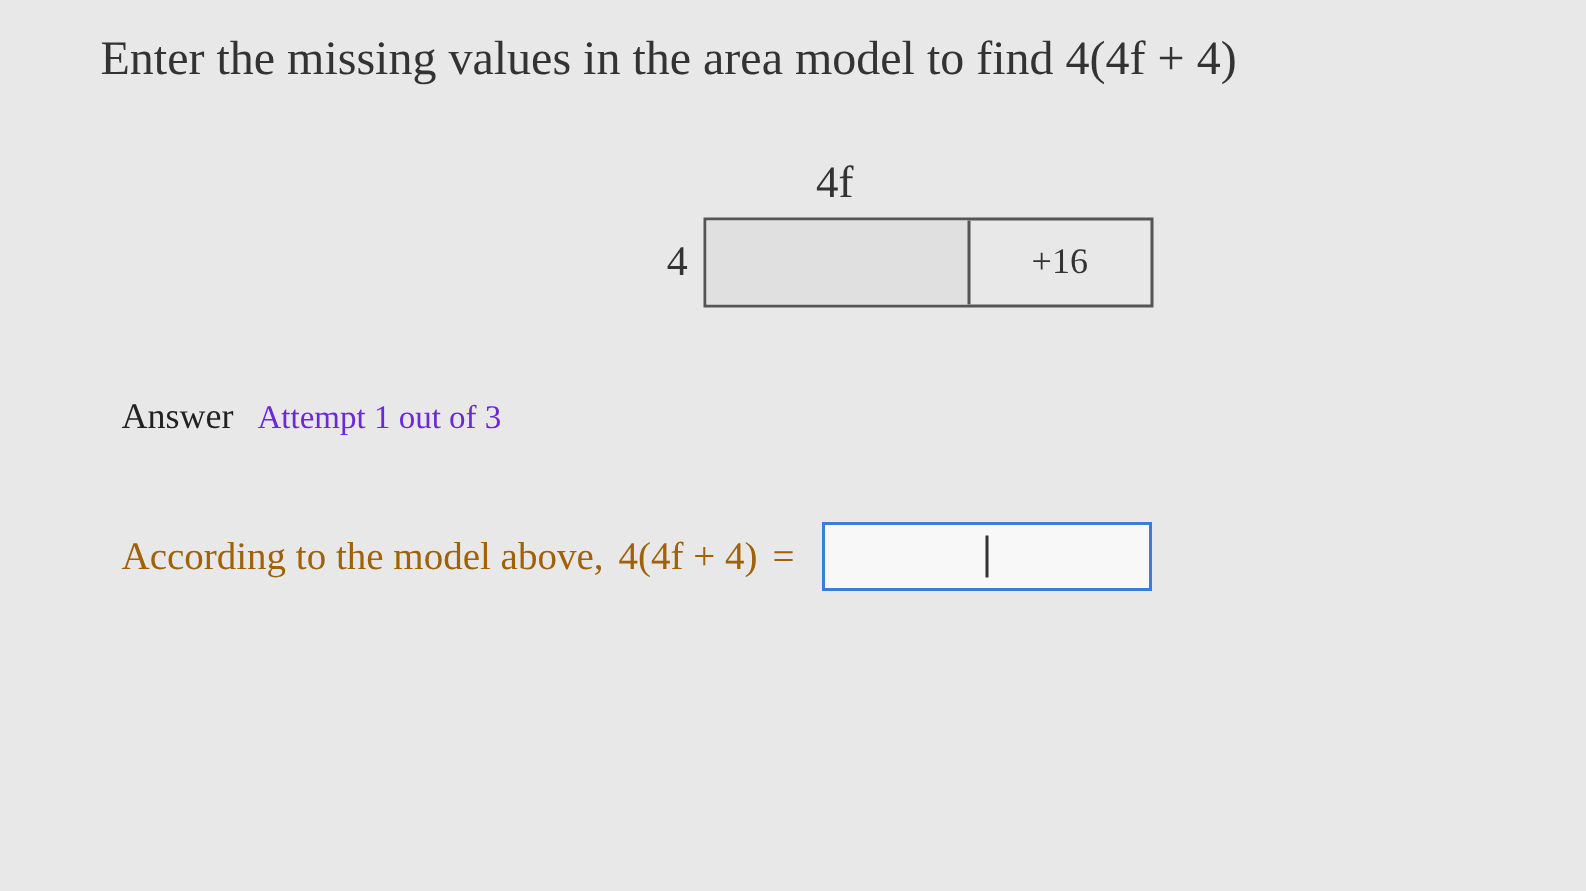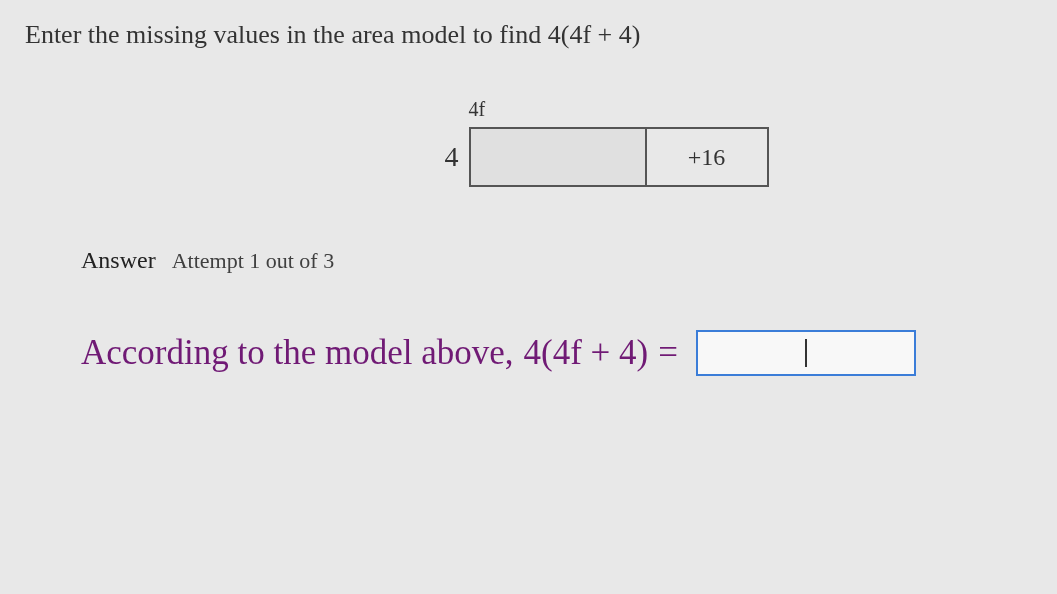--- a/index.html
+++ b/index.html
@@ -10,45 +10,46 @@
     body {
       width: 1057px;
       height: 594px;
       background: #e8e8e8;
       font-family: Georgia, 'Times New Roman', serif;
       color: #2a2a2a;
       padding: 20px 25px;
       position: relative;
     }
     .prompt {
-      font-size: 26px;
+      font-size: 32px;
       color: #333;
       margin-bottom: 48px;
+      margin-left: 42px;
     }
     .prompt .math {
       font-family: 'Cambria Math', Georgia, serif;
       color: #333;
     }
     .area-model {
       margin: 0 auto 60px auto;
       width: fit-content;
       position: relative;
       left: 80px;
     }
     .top-row {
       display: flex;
       align-items: center;
     }
     .left-spacer {
       width: 36px;
     }
     .top-label {
       width: 176px;
-      text-align: left;
-      font-size: 20px;
+      text-align: center;
+      font-size: 30px;
       color: #333;
       padding-bottom: 6px;
     }
     .top-label-empty {
       width: 140px;
     }
     .main-row {
       display: flex;
       align-items: center;
     }
@@ -85,27 +86,27 @@
     }
     .answer-label {
       font-size: 24px;
       margin-bottom: 56px;
     }
     .answer-label .bold {
       font-weight: normal;
       color: #222;
     }
     .answer-label .attempt {
-      color: #404040;
+      color: #6d28d9;
       font-size: 22px;
       margin-left: 10px;
     }
     .according {
-      font-size: 35px;
-      color: #701a75;
+      font-size: 26px;
+      color: #a16207;
       display: flex;
       align-items: center;
       gap: 10px;
     }
     .answer-input {
       display: inline-flex;
       width: 220px;
       height: 46px;
       border: 2px solid #3b7dd8;
       background: #f8f8f8;

